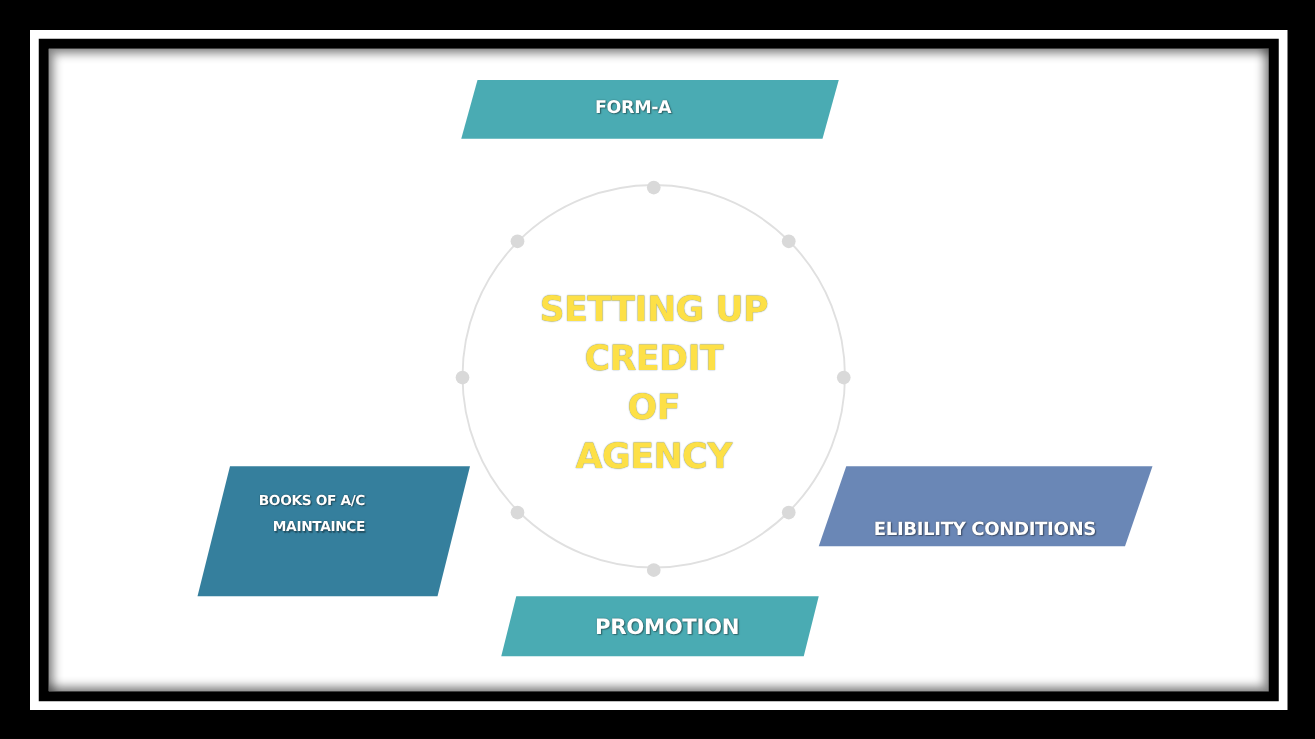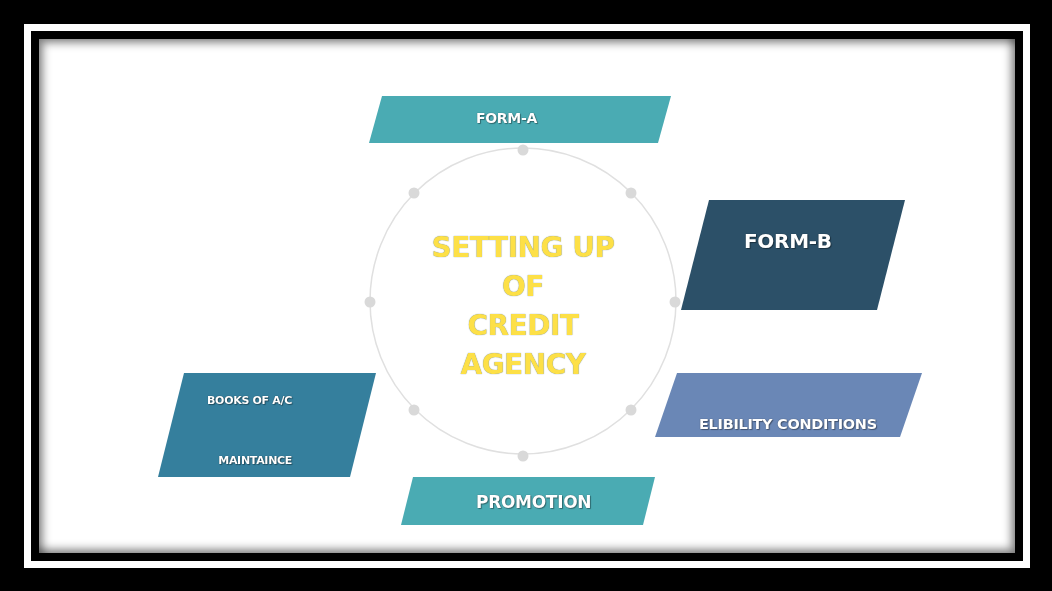--- a/index.html
+++ b/index.html
@@ -95,47 +95,41 @@
       <circle cx="631" cy="410" r="5.5"></circle>
       <circle cx="523" cy="456" r="5.5"></circle>
       <circle cx="414" cy="410" r="5.5"></circle>
       <circle cx="370" cy="302" r="5.5"></circle>
       <circle cx="414" cy="193" r="5.5"></circle>
     </g>
   </svg>
 
   <div class="center-title">
     <span>SETTING UP</span>
+    <span>CREDIT</span>
     <span>OF</span>
-    <span>CREDIT</span>
     <span>AGENCY</span>
   </div>
 
-  <div class="shape" style="left:369px;top:96px;width:302px;height:47px;text-decoration:underline;">
+  <div class="shape" style="left:369px;top:64px;width:302px;height:47px;text-decoration:underline;">
     <svg viewBox="0 0 302 47" preserveAspectRatio="none">
       <polygon points="13,0 302,0 289,47 0,47" fill="#4aabb3"></polygon>
     </svg>
     <div class="shape-label" style="left:107px;top:14px;font-size:14px;">FORM-A</div>
   </div>
 
 
-  <div class="shape" style="left:681px;top:200px;width:224px;height:110px;">
-    <svg viewBox="0 0 224 110" preserveAspectRatio="none">
-      <polygon points="28,0 224,0 196,110 0,110" fill="#2c5068"></polygon>
-    </svg>
-    <div class="shape-label" style="left:63px;top:29px;font-size:20px;">FORM-B</div>
-  </div>
 
   <div class="shape" style="left:158px;top:373px;width:218px;height:104px;">
     <svg viewBox="0 0 218 104" preserveAspectRatio="none">
       <polygon points="26,0 218,0 192,104 0,104" fill="#357f9d"></polygon>
     </svg>
     <div class="shape-label" style="left:49px;top:17px;font-size:11px;line-height:21px;text-align:right;">
       <span style="display:block;">BOOKS OF A/C</span>
-      <span style="display:block;margin-top:39px;">MAINTAINCE</span>
+      <span style="display:block;">MAINTAINCE</span>
     </div>
   </div>
 
   <div class="shape" style="left:655px;top:373px;width:267px;height:64px;">
     <svg viewBox="0 0 267 88" preserveAspectRatio="none">
       <polygon points="22,0 267,0 245,88 0,88" fill="#6a87b6"></polygon>
     </svg>
     <div class="shape-label" style="left:44px;top:43px;font-size:14.5px;">ELIBILITY CONDITIONS</div>
   </div>
 

